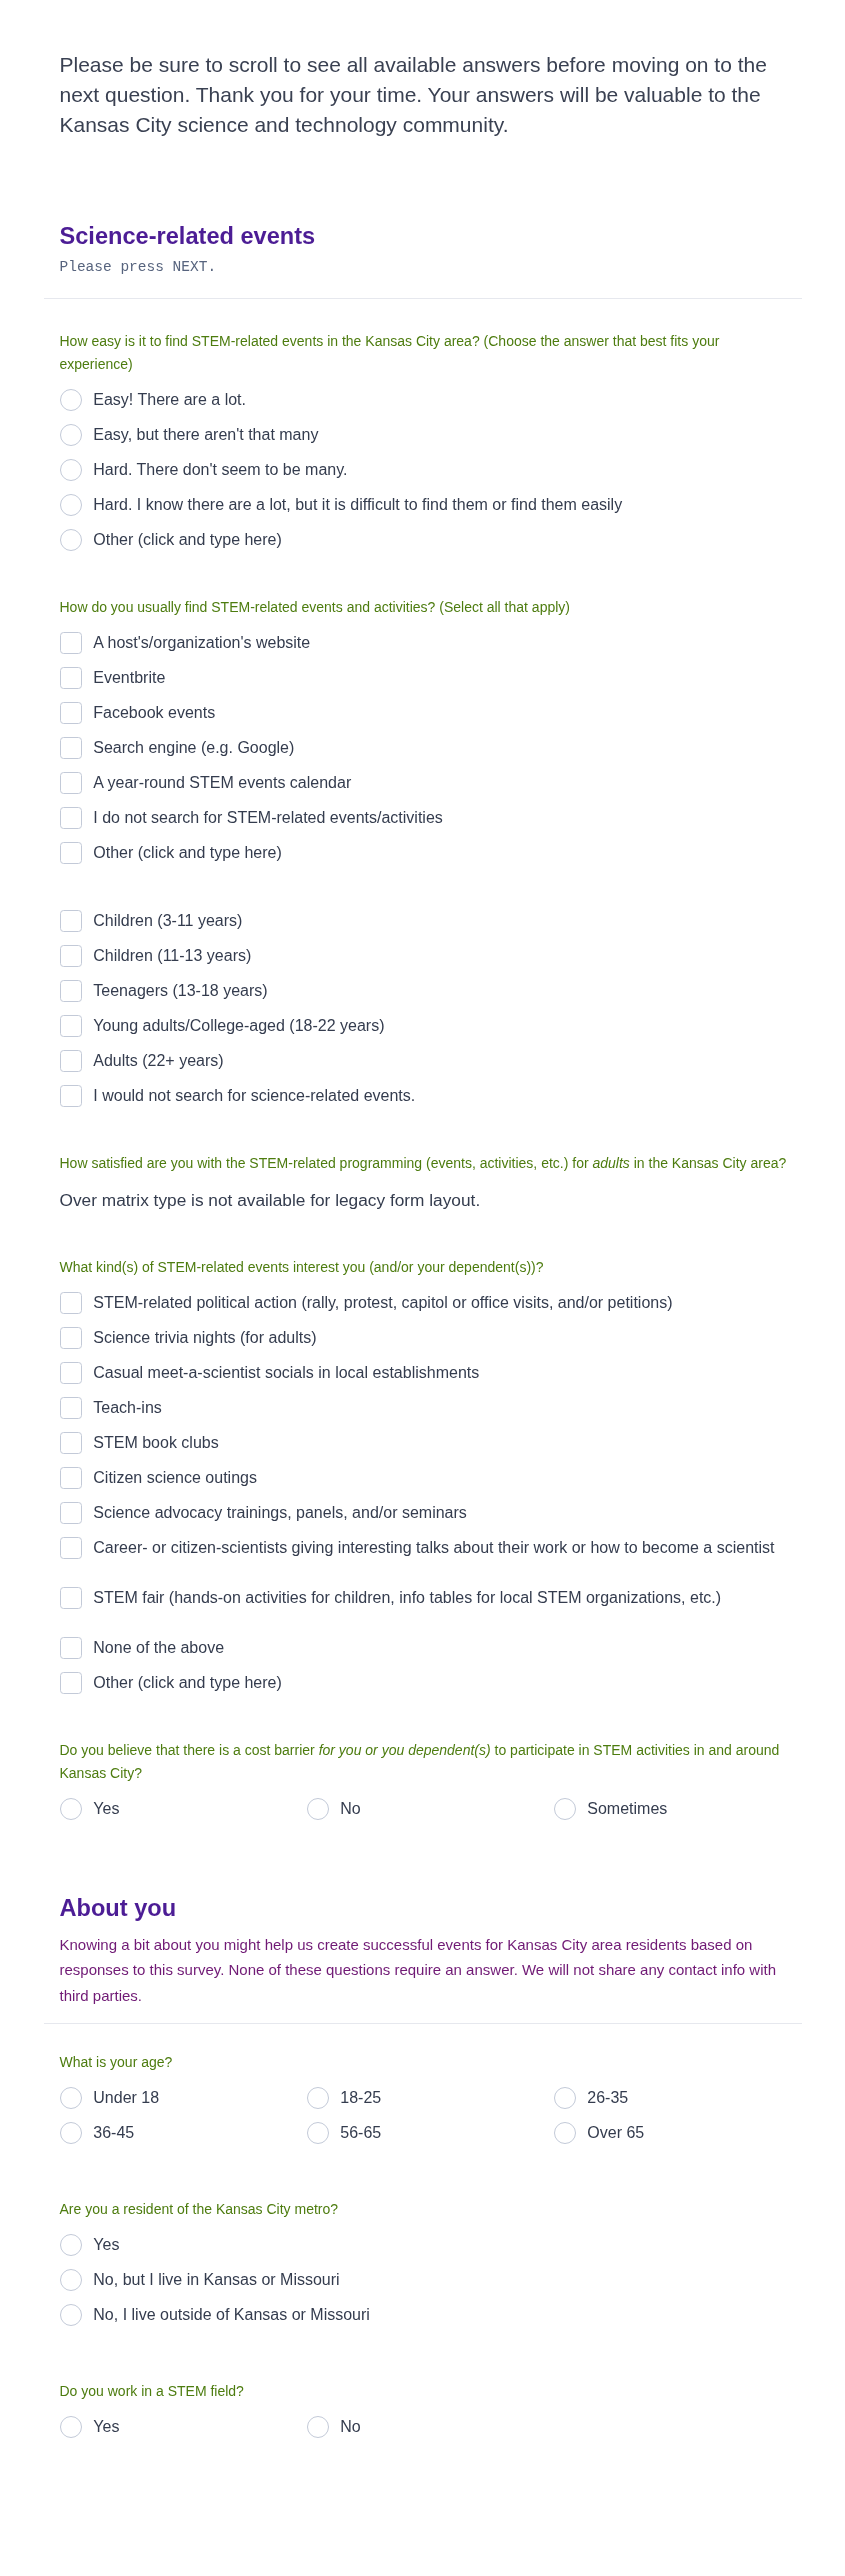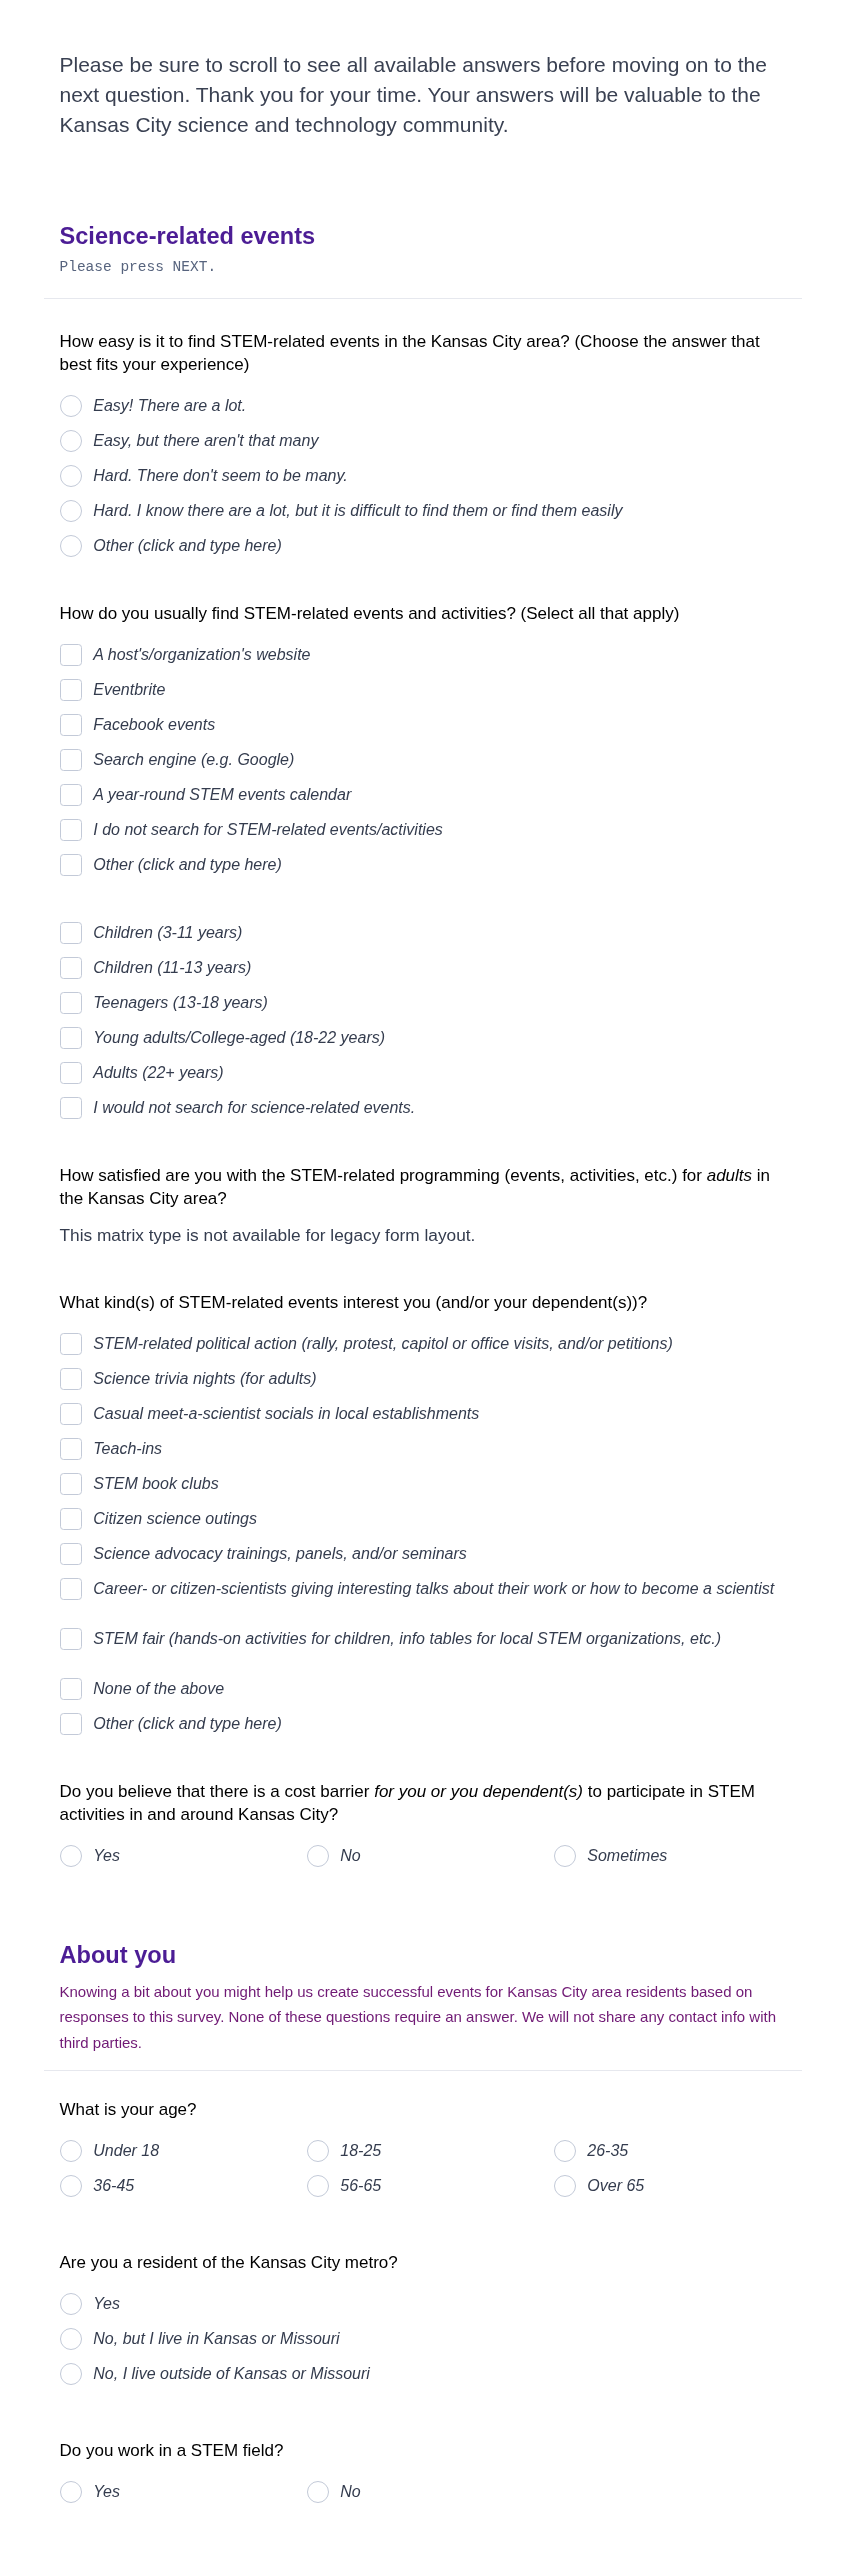--- a/index.html
+++ b/index.html
@@ -39,26 +39,26 @@
     line-height: 25.5px;
     color: #701a75;
   }
   .divider {
     height: 0.9px;
     background: #e6e8ee;
     margin-top: 18px;
   }
   .question { padding: 0 15.5px; }
   .q-title {
-    font-size: 17px;
+    font-size: 14px;
     line-height: 23px;
-    color: #000000;
+    color: #4d7c0f;
   }
   .q-title i { font-style: italic; }
-  .options { margin-top: 18px; font-style: italic; }
+  .options { margin-top: 12px; }
   .opt {
     display: flex;
     align-items: flex-start;
     min-height: 35px;
     cursor: pointer;
   }
   .opt .lbl {
     font-size: 16px;
     line-height: 23px;
     color: #343c4e;
@@ -190,21 +190,21 @@
         </label>
       <label class="opt">
           <span class="check"></span>
           <span class="lbl">I would not search for science-related events.</span>
         </label>
     </div>
   </div>
 
   <div class="question" style="margin-top:33px">
     <div class="q-title"><span>How satisfied are you with the STEM-related programming (events, activities, etc.) for </span><i>adults</i><span> in the Kansas City area?</span></div>
-    <div class="note">This matrix type is not available for legacy form layout.</div>
+    <div class="note">Over matrix type is not available for legacy form layout.</div>
   </div>
 
   <div class="question" style="margin-top:44px">
     <div class="q-title">What kind(s) of STEM-related events interest you (and/or your dependent(s))?</div>
     <div class="options">
       <label class="opt">
           <span class="check"></span>
           <span class="lbl">STEM-related political action (rally, protest, capitol or office visits, and/or petitions)</span>
         </label>
       <label class="opt">

